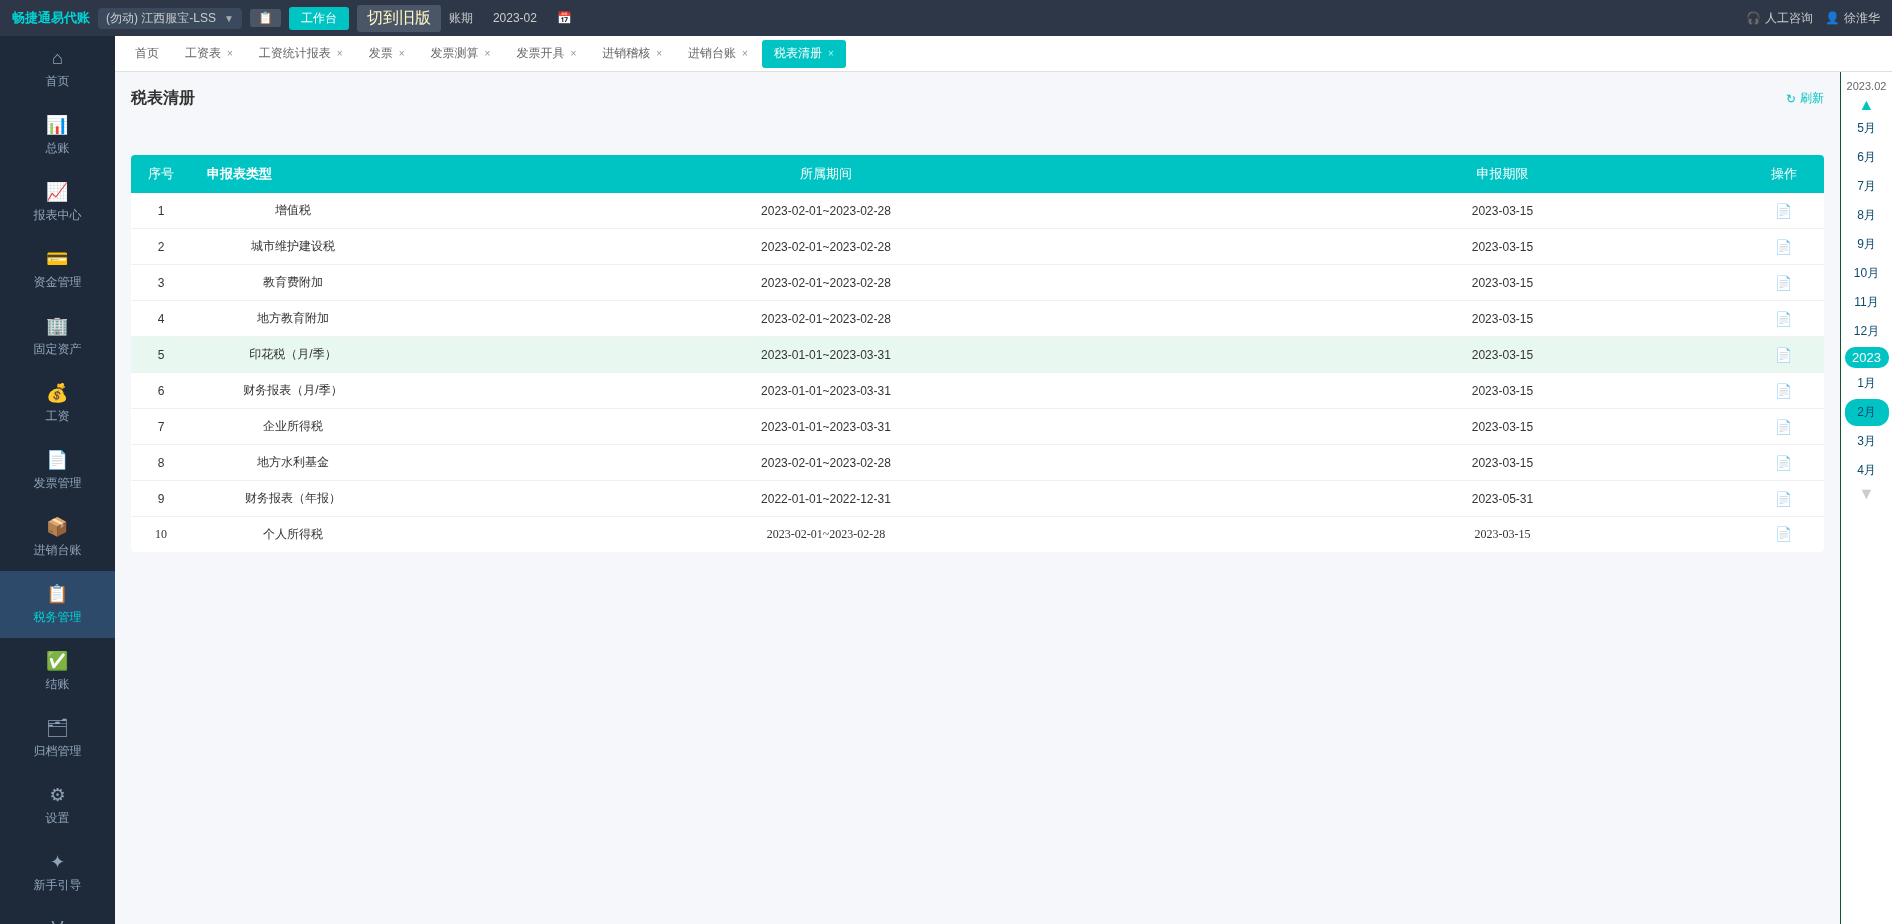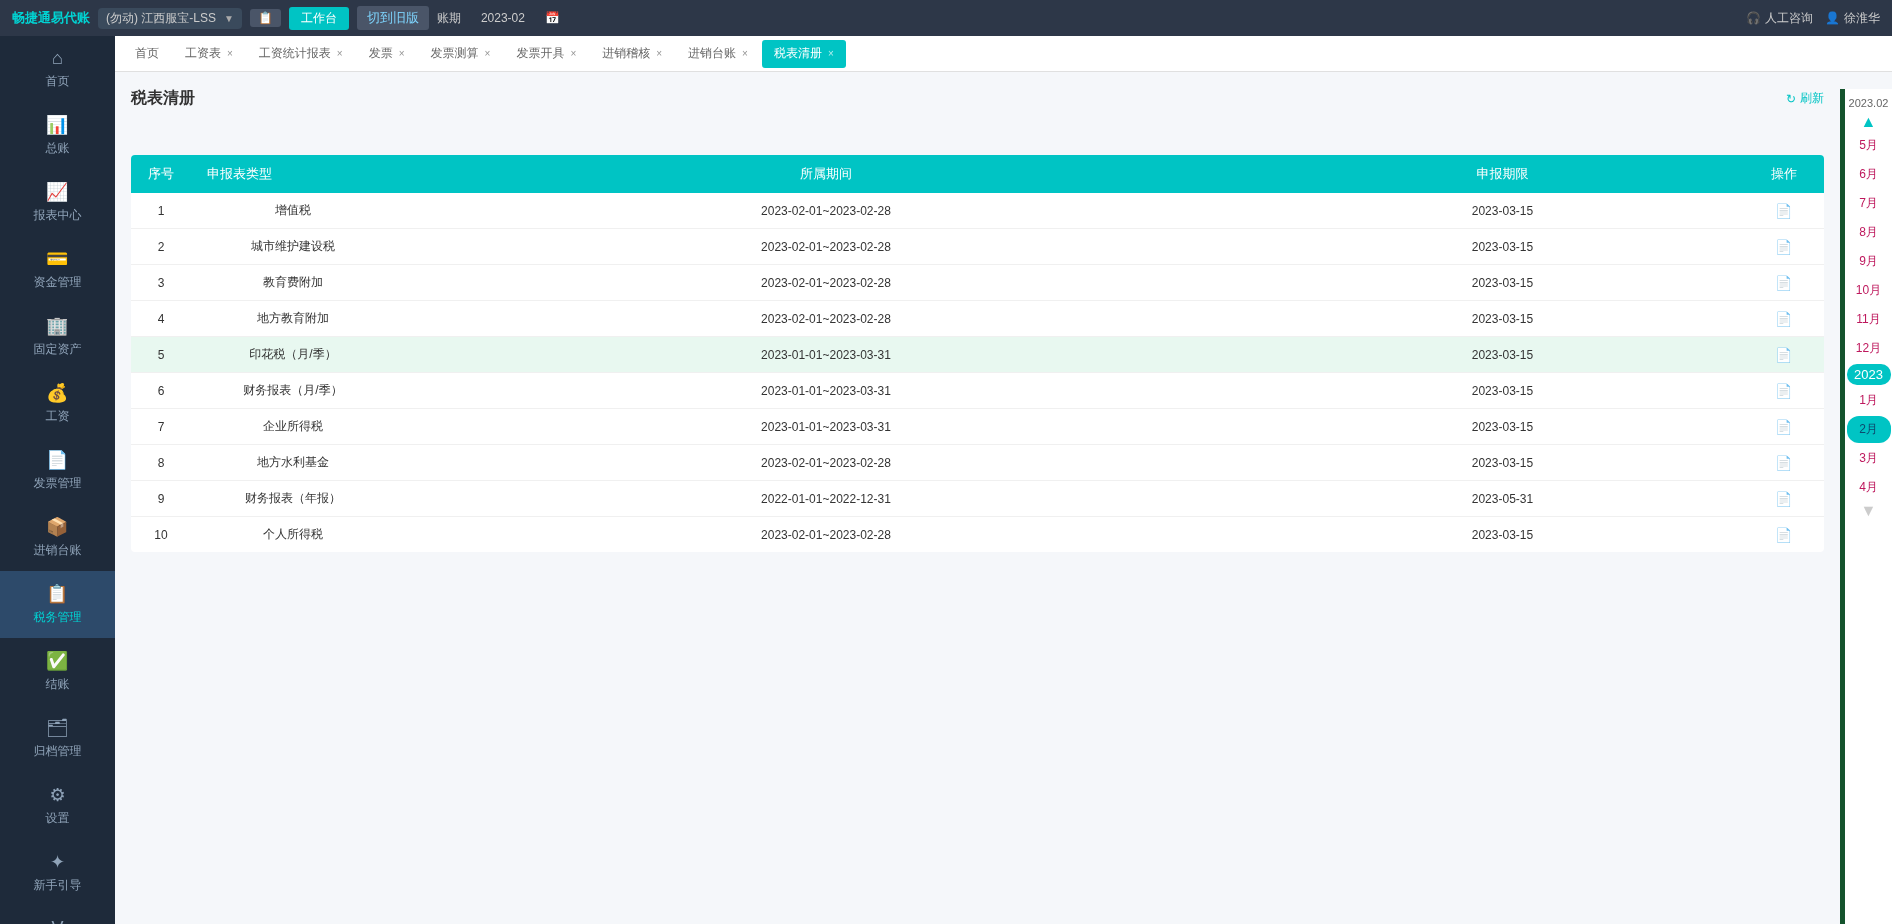--- a/index.html
+++ b/index.html
@@ -11,21 +11,21 @@
       padding: 8px 12px; gap: 8px; flex-shrink: 0;
     }
     .app-logo { color: #00d4d4; font-size: 13px; font-weight: bold; display: flex; align-items: center; gap: 4px; }
     .company-selector {
       display: flex; align-items: center; gap: 8px; background: #3a4a5c; border-radius: 4px;
       padding: 2px 8px; color: #ccc; font-size: 12px; cursor: pointer;
     }
     .company-selector .chevron { color: #aaa; font-size: 10px; }
     .copy-btn { background: #4a5568; border: none; color: #ccc; padding: 2px 8px; border-radius: 3px; font-size: 12px; cursor: pointer; }
     .workbench-btn { background: #00c4c4; border: none; color: white; padding: 3px 12px; border-radius: 3px; font-size: 12px; cursor: pointer; }
-    .switch-old-btn { background: #4a5568; border: none; color: #7dd3fc; padding: 3px 10px; border-radius: 3px; font-size: 13px; cursor: pointer; font-family: Liberation Mono, monospace; }
+    .switch-old-btn { background: #4a5568; border: none; color: #fef9c3; padding: 3px 10px; border-radius: 3px; font-size: 16px; cursor: pointer; font-family: Liberation Mono, monospace; }
     .period-info { color: #ccc; font-size: 12px; display: flex; align-items: center; gap: 20px; }
     .top-header-right { margin-left: auto; display: flex; align-items: center; gap: 12px; }
     .ai-consult { color: #ccc; font-size: 12px; cursor: pointer; display: flex; align-items: center; gap: 4px; }
     .user-info { color: #ccc; font-size: 12px; cursor: pointer; display: flex; align-items: center; gap: 4px; }
 
     
     .main-layout { display: flex; flex: 1; overflow: hidden; }
 
     
     .sidebar {
@@ -72,37 +72,37 @@
     .data-table { width: 100%; border-collapse: collapse; background: #fff; border-radius: 4px; overflow: hidden; margin-top: 46px; }
     .data-table th {
       background: #00c4c4; color: white; padding: 10px 12px; text-align: center;
       font-size: 13px; font-weight: normal;
     }
     .data-table td {
       padding: 9px 12px; text-align: center; border-bottom: 1px solid #f0f0f0;
       font-size: 12px; color: #333;
     }
     .data-table tr.highlighted td { background: #e8f8f0; }
-    .data-table tr:last-child td { border-bottom: none; }
+    .data-table tr:last-child td { border-bottom: none; font-family: Liberation Serif, serif; }
     .th-type { text-align: left !important; padding-left: 16px !important; }
     .td-type { text-align: left; padding-left: 16px !important; }
 
     
     .action-icon { color: #999; cursor: pointer; font-size: 14px; }
 
     
     .year-month-panel {
-      width: 52px; background: #fff; border-left: 5px solid #14532d;
+      width: 52px; background: #fff; border-left: 1px solid #14532d;
       display: flex; flex-direction: column; align-items: center; padding: 4px 0;
-      overflow-y: auto; flex-shrink: 0; margin-top: 17px;
+      overflow-y: auto; flex-shrink: 0;
     }
     .year-month-panel .panel-header { color: #666; font-size: 11px; padding: 4px 2px; text-align: center; }
     .month-item {
       width: 44px; text-align: center; padding: 5px 2px; font-size: 12px;
-      cursor: pointer; color: #be185d; border-radius: 12px; margin: 1px 0;
+      cursor: pointer; color: #0c4a6e; border-radius: 12px; margin: 1px 0;
     }
     .month-item.active { background: #00c4c4; color: #0c4a6e; border-radius: 12px; }
     .month-item.year-label { background: #00c4c4; color: white; border-radius: 10px; font-size: 13px; padding: 3px 2px; }
     .up-arrow { color: #00c4c4; font-size: 16px; cursor: pointer; }
     .down-arrow { color: #ccc; font-size: 16px; cursor: pointer; }
   </style>
 </head>
 <body>
 
 <div class="top-header">
@@ -243,21 +243,21 @@
           <div class="refresh-btn">
             <span>↻</span>
             <span>刷新</span>
           </div>
         </div>
 
         <table class="data-table">
           <thead>
             <tr>
               <th style="width:60px;">序号</th>
-              <th class="th-type" style="width:200px;">申报表类型</th>
+              <th class="th-type" style="width:200px;font-weight:bold;">申报表类型</th>
               <th>所属期间</th>
               <th>申报期限</th>
               <th style="width:80px;">操作</th>
             </tr>
           </thead>
           <tbody id="table-body">
           <tr>
     <td>1</td>
     <td class="td-type">增值税</td>
     <td>2023-02-01~2023-02-28</td>

